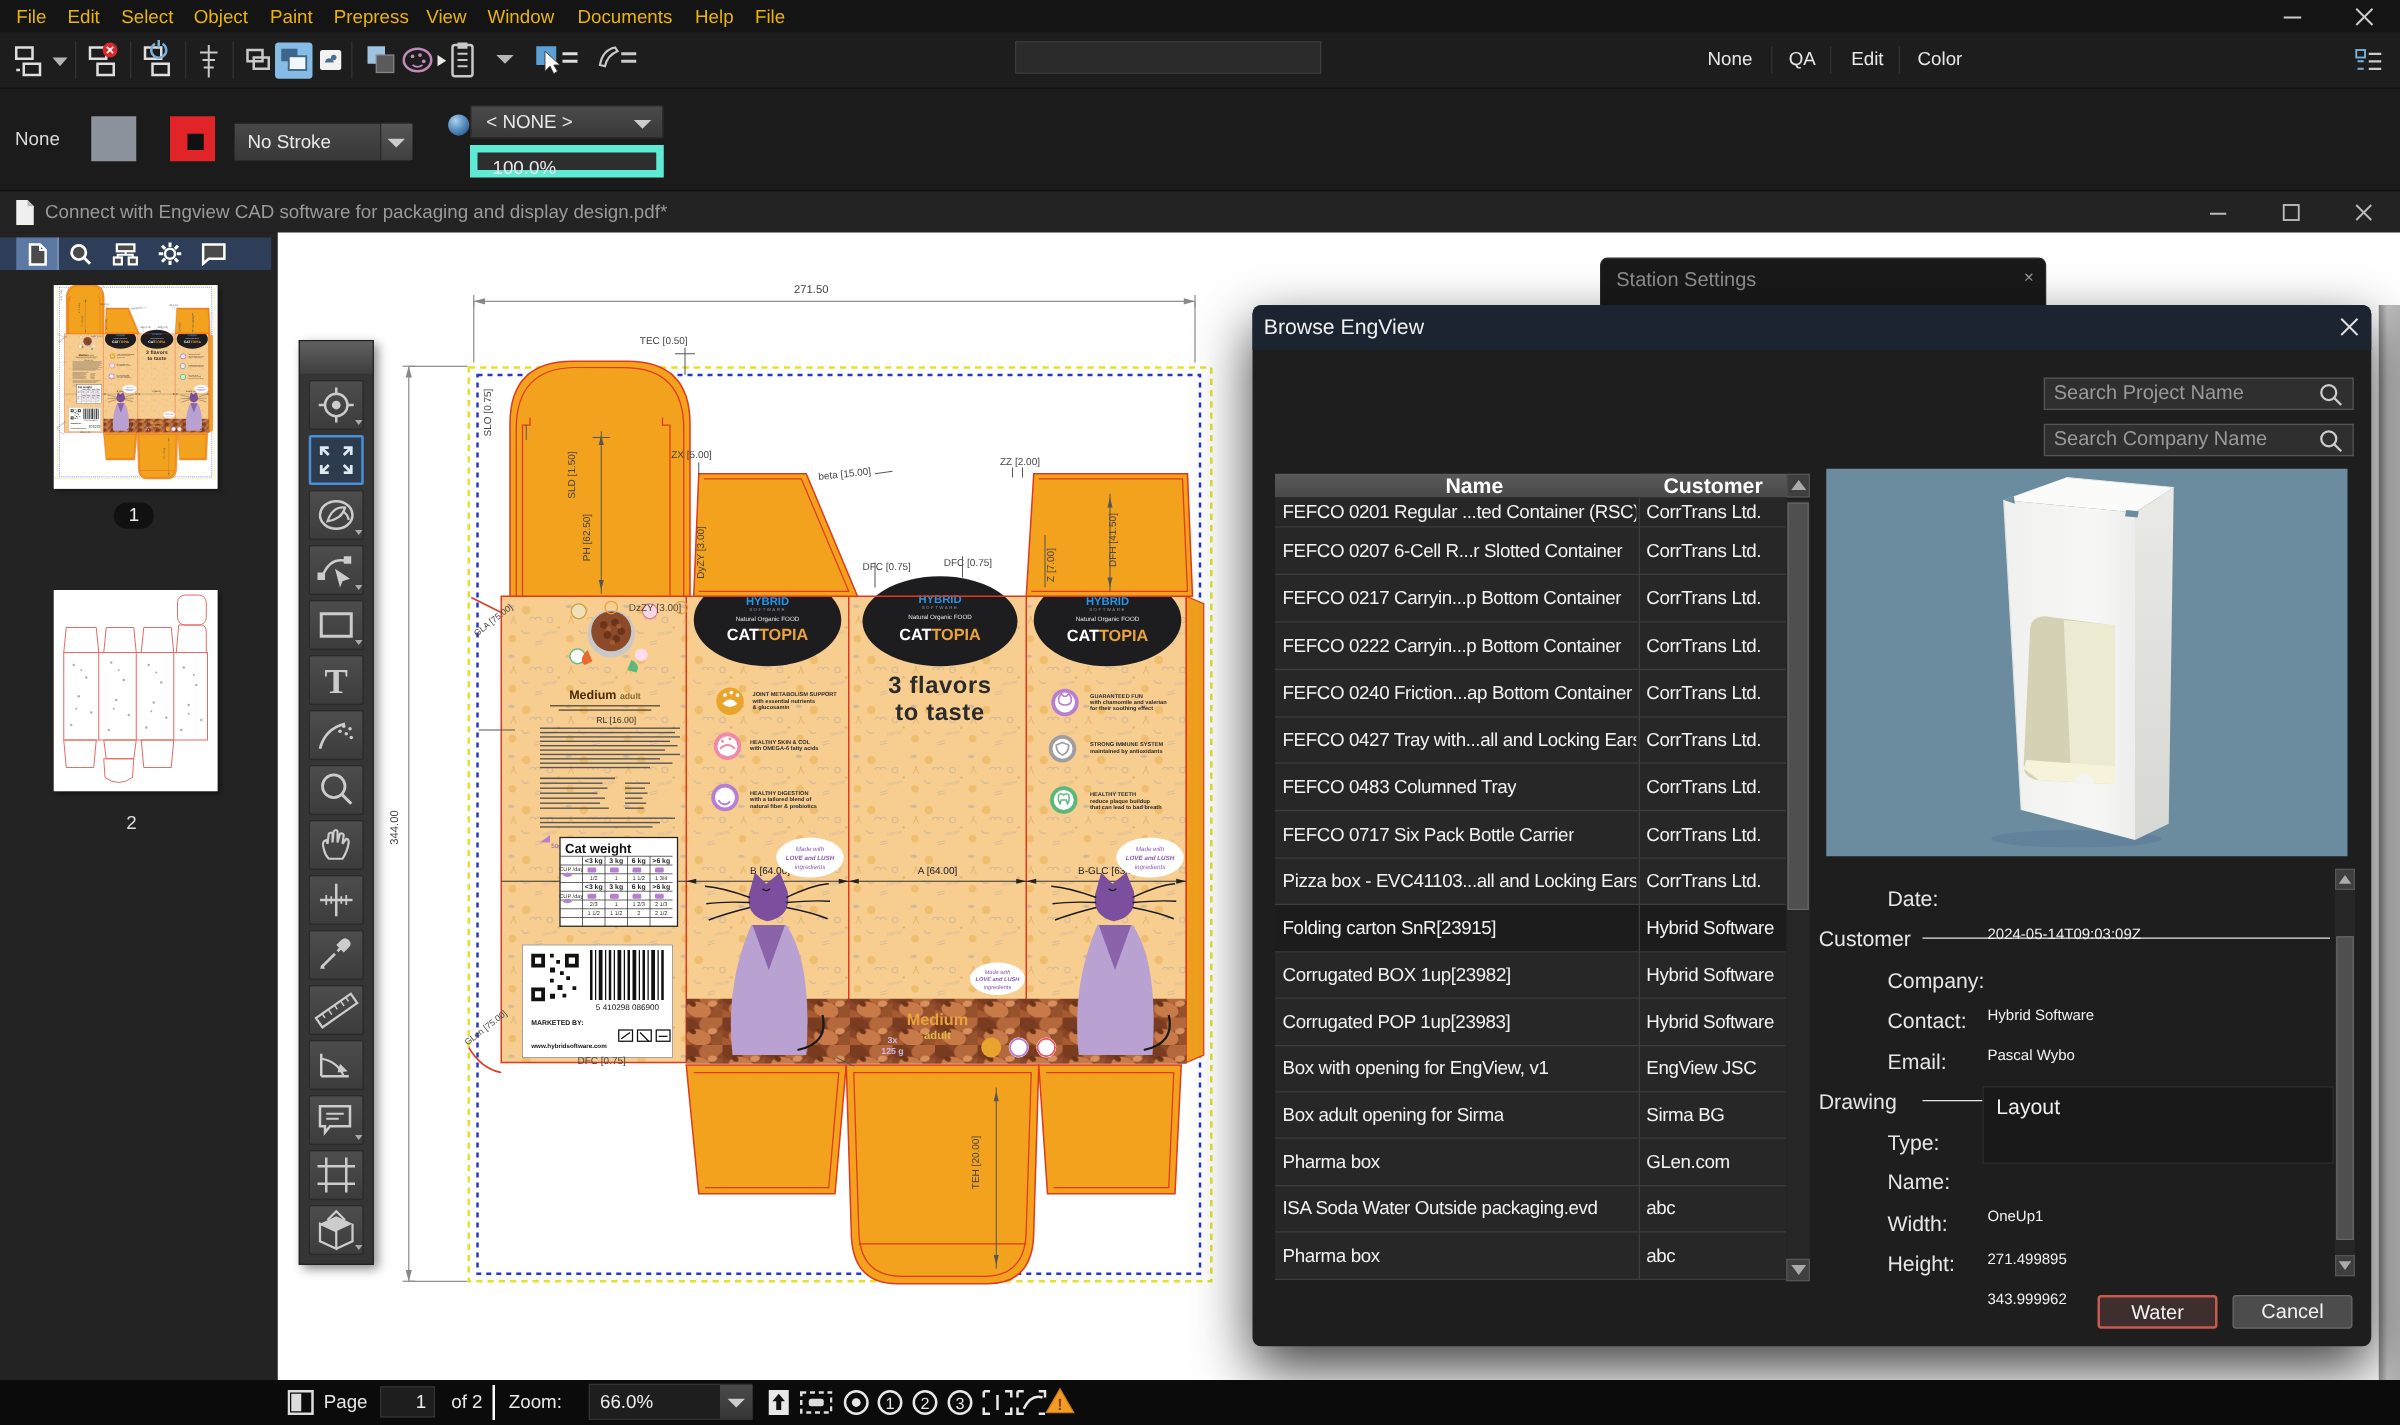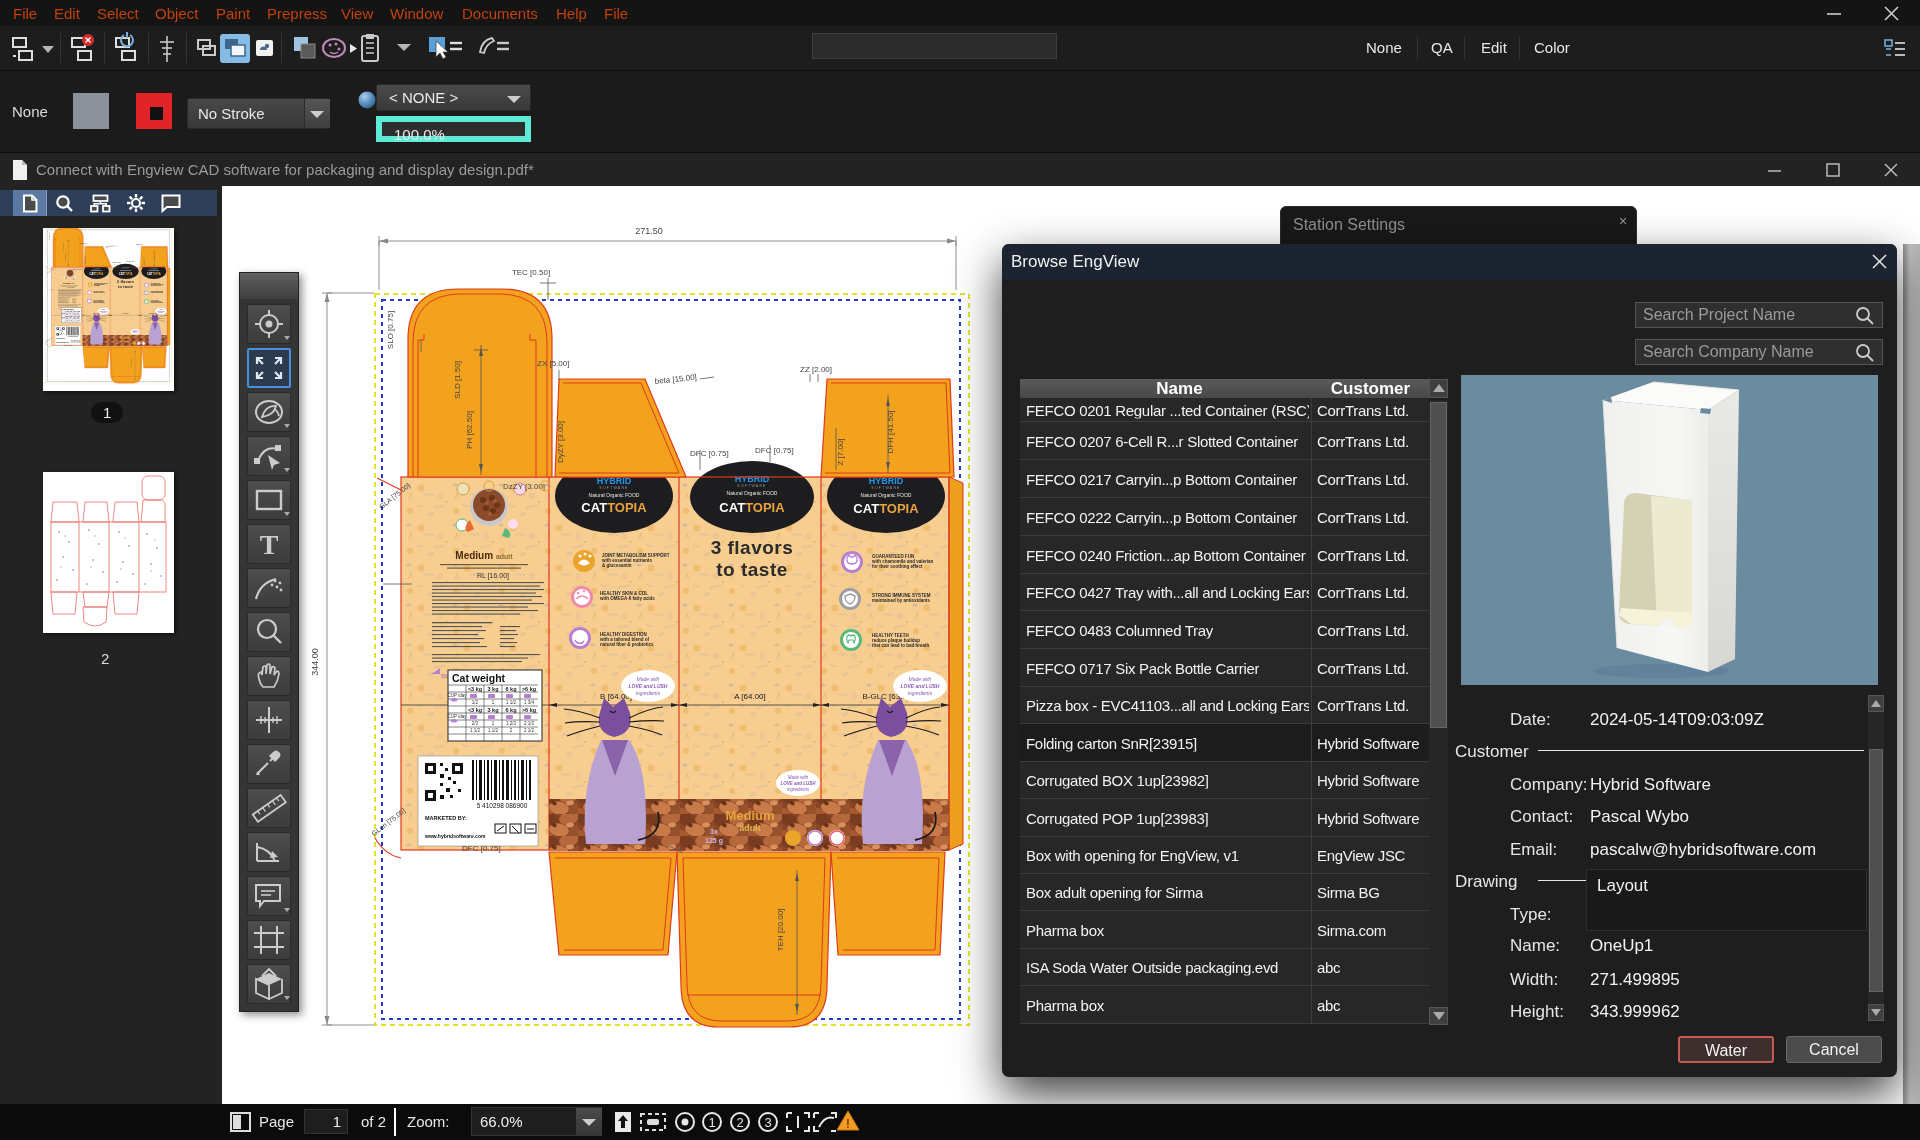--- a/index.html
+++ b/index.html
@@ -1,39 +1,39 @@
 <!DOCTYPE html>
 <html><head>
 <meta charset="utf-8">
 <style>
   * { margin:0; padding:0; box-sizing:border-box; }
   html,body { width:1920px; height:1140px; background:#161616; font-family:"Liberation Sans",sans-serif; overflow:hidden; }
   body { position:relative; }
   .abs { position:absolute; }
-  .menubar { left:0; top:0; width:1920px; height:26px; background:#141414; color:#c2410c; font-size:15px; }
+  .menubar { left:0; top:0; width:1920px; height:26px; background:#141414; color:#eab308; font-size:15px; }
   .menubar span.mi { position:absolute; top:5px; }
   .winbtn { position:absolute; color:#cccccc; }
   .toolbar1 { left:0; top:26px; width:1920px; height:45px; background:#1d1d1d; border-bottom:1px solid #111; }
   .props { left:0; top:71px; width:1920px; height:81px; background:#1b1b1b; }
   .doctitle { left:0; top:152px; width:1920px; height:34px; background:#232323; border-top:1px solid #0d0d0d; }
   .sep1 { position:absolute; top:7px; width:1px; height:30px; background:#333; }
   .canvas { left:222px; top:186px; width:1698px; height:918px; background:#ffffff; }
   .sidebar { left:0; top:186px; width:222px; height:918px; background:#232323; }
   .sidehdr { left:0; top:190px; width:217px; height:26px; background:#2e3d58; }
   .statusbar { left:0; top:1104px; width:1920px; height:36px; background:#0b0b0b; color:#e8e8e8; font-size:15px; }
   .thumbbox { position:absolute; background:#fff; box-shadow:2px 2px 4px rgba(0,0,0,0.5); }
   .dlg { left:1002px; top:244px; width:895px; height:833px; background:#1e1e1e; border-radius:7px; box-shadow:0 18px 45px rgba(0,0,0,0.75); }
   .dlgtitle { left:0; top:0; width:895px; height:36px; background:#1b2430; border-radius:7px 7px 0 0; color:#f0f0f0; font-size:17px; }
   .srch { position:absolute; width:248px; height:26px; background:#2f2f2f; border:1px solid #555; color:#9a9a9a; font-size:16px; line-height:24px; padding-left:7px; }
   .tblhdr { position:absolute; background:linear-gradient(#5a5a5a,#484848); color:#fff; font-weight:bold; font-size:17px; }
   .row { position:absolute; left:18px; width:409px; height:38px; border-bottom:1px solid #3d3d3d; color:#f2f2f2; font-size:15px; letter-spacing:-0.3px; }
   .rowname { position:absolute; left:6px; top:50%; transform:translateY(-50%); white-space:nowrap; max-width:283px; overflow:hidden; }
   .rowcust { position:absolute; left:297px; top:50%; transform:translateY(-50%); white-space:nowrap; }
   .lbl { position:absolute; color:#e6e6e6; font-size:17px; white-space:nowrap; }
-  .val { position:absolute; color:#f2f2f2; font-size:17px; white-space:nowrap; }
+  .val { position:absolute; color:#f2f2f2; font-size:12px; white-space:nowrap;margin-top:30px; }
   .btn { position:absolute; width:96px; height:27px; text-align:center; line-height:25px; color:#f2f2f2; font-size:16px; }
   .palette { left:239px; top:272px; width:60px; height:740px; background:#353535; border:1px solid #222; box-shadow:3px 3px 8px rgba(0,0,0,0.45); }
   .pbtn { position:absolute; left:7px; width:44px; height:40px; background:linear-gradient(#4d4d4d,#3c3c3c); border:1px solid #2a2a2a; border-radius:2px; }
 </style>
 </head>
 <body>
 
 <div class="abs menubar">
   <span class="mi" style="left:13px">File</span>
   <span class="mi" style="left:54px">Edit</span>
@@ -957,21 +957,21 @@
     <div class="row" style="left:0;top:439px;height:37px">
         <span class="rowname">Box with opening for EngView, v1</span>
         <span class="rowcust">EngView JSC</span>
       </div>
     <div class="row" style="left:0;top:476px;height:37px">
         <span class="rowname">Box adult opening for Sirma</span>
         <span class="rowcust">Sirma BG</span>
       </div>
     <div class="row" style="left:0;top:513px">
         <span class="rowname">Pharma box</span>
-        <span class="rowcust">Sirma.com</span>
+        <span class="rowcust">GLen.com</span>
       </div>
     <div class="row" style="left:0;top:551px;height:37px">
         <span class="rowname">ISA Soda Water Outside packaging.evd</span>
         <span class="rowcust">abc</span>
       </div>
     <div class="row" style="left:0;top:588px">
         <span class="rowname">Pharma box</span>
         <span class="rowcust">abc</span>
       </div>
     <div class="abs" style="left:291px;top:0;width:1px;height:626px;background:#3d3d3d"></div>

